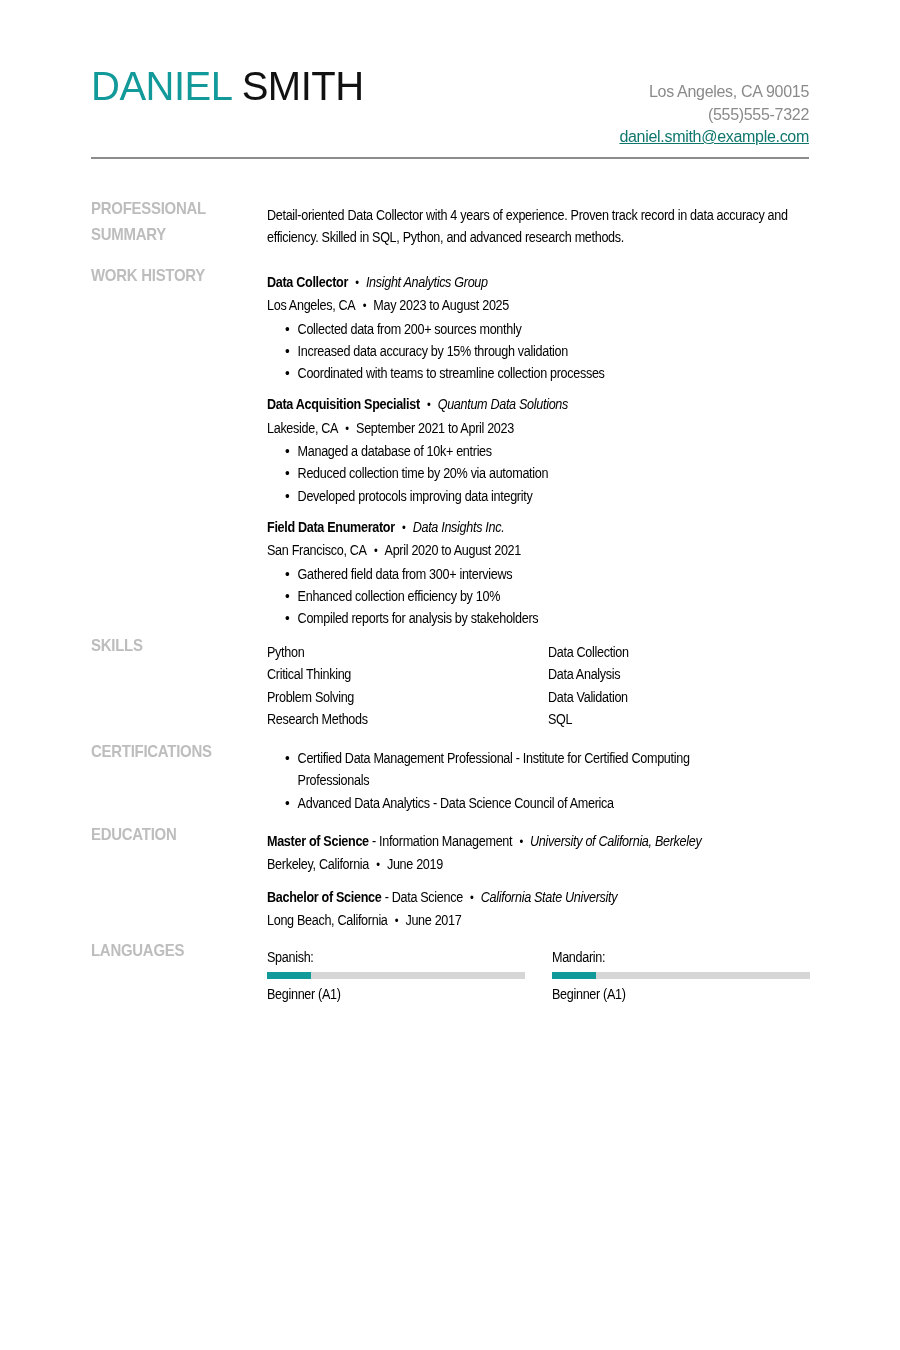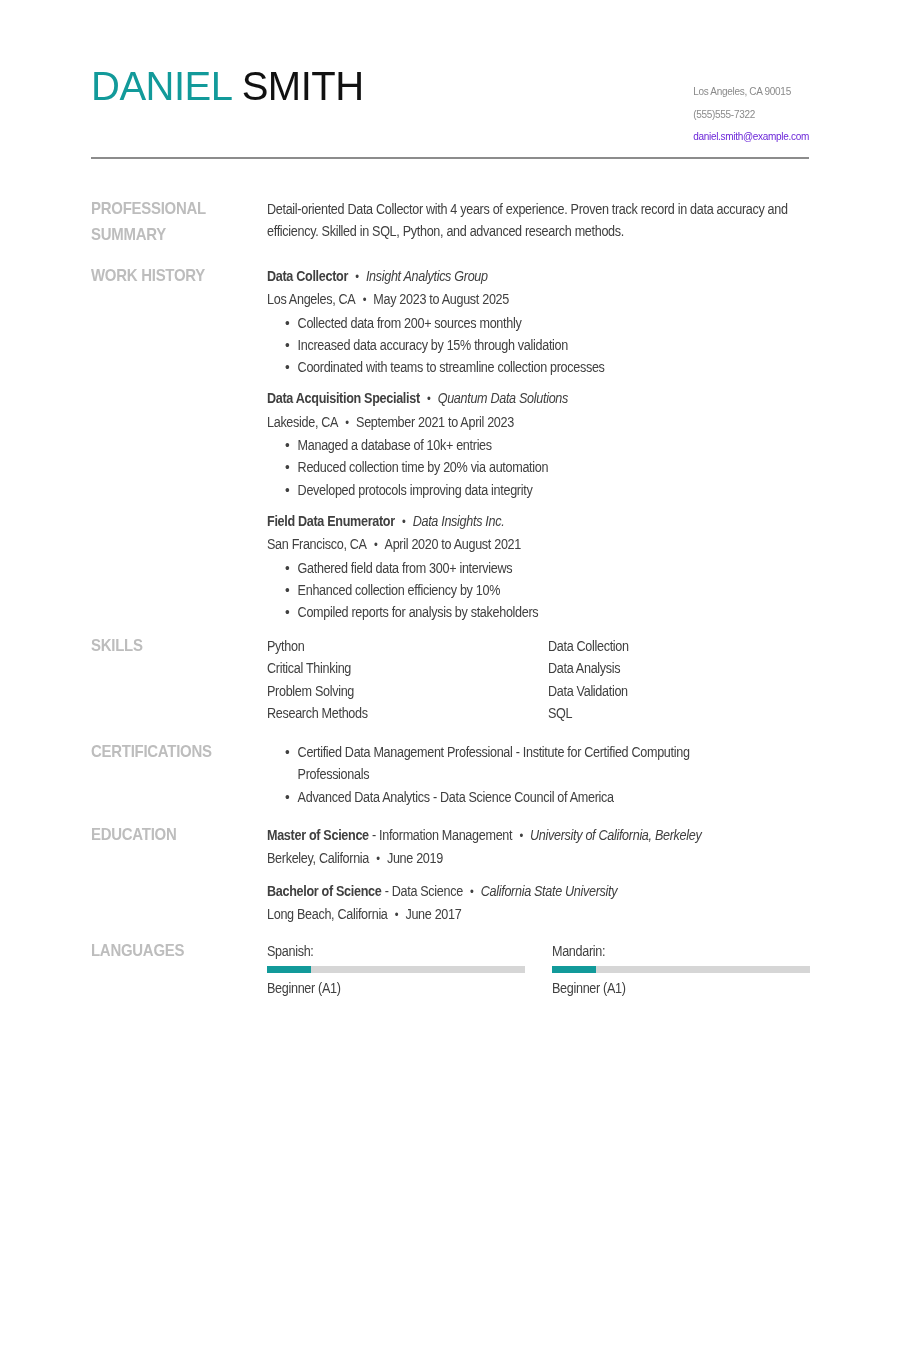--- a/index.html
+++ b/index.html
@@ -16,42 +16,42 @@
   .header { position: relative; height: 160px; }
   .name {
     position: absolute; left: 0; top: 62px;
     font-size: 40px; letter-spacing: -0.5px; line-height: 48px;
     font-family: "Liberation Sans", sans-serif;
   }
   .name .first { color: #129a9a; }
   .name .last { color: #111111; }
   .contact {
     position: absolute; right: 0; top: 81px;
-    text-align: left; font-size: 10px; line-height: 22.5px;
+    text-align: right; font-size: 16px; line-height: 22.5px;
     color: #8a8a8a; letter-spacing: -0.3px;
   }
-  .contact .email { color: #6d28d9; }
+  .contact .email { color: #0f766e; text-decoration: underline; }
   .divider {
     position: absolute; left: 0; top: 157px; width: 718px; height: 2px;
     background: #8c8c8c;
   }
 
   
   .section { position: absolute; left: 0; width: 718px; }
   .sec-title {
     position: absolute; left: 0; top: 0; width: 160px;
     font-size: 17px; font-weight: bold; color: #bdbdbd;
     line-height: 26px; letter-spacing: -0.3px;
     text-transform: uppercase;
     transform: scaleX(0.88); transform-origin: left top;
   }
   .sec-body {
-    position: absolute; left: 176px; top: 2px; width: 542px;
+    position: absolute; left: 176px; top: 8px; width: 542px;
     font-size: 14px; line-height: 22.3px; letter-spacing: -0.35px;
-    color: #404040;
+    color: #000000;
   }
   .sec-body .cond { transform: scaleX(0.9); transform-origin: left top; }
 
   .job { margin-bottom: 9px; }
   .job-title { font-weight: bold; }
   .sep { display: inline-block; margin: 0 8px; font-size: 12px; }
   .italic { font-style: italic; }
   ul.bullets { list-style: none; padding-left: 20px; }
   ul.bullets li { position: relative; padding-left: 14px; }
   ul.bullets li::before {

